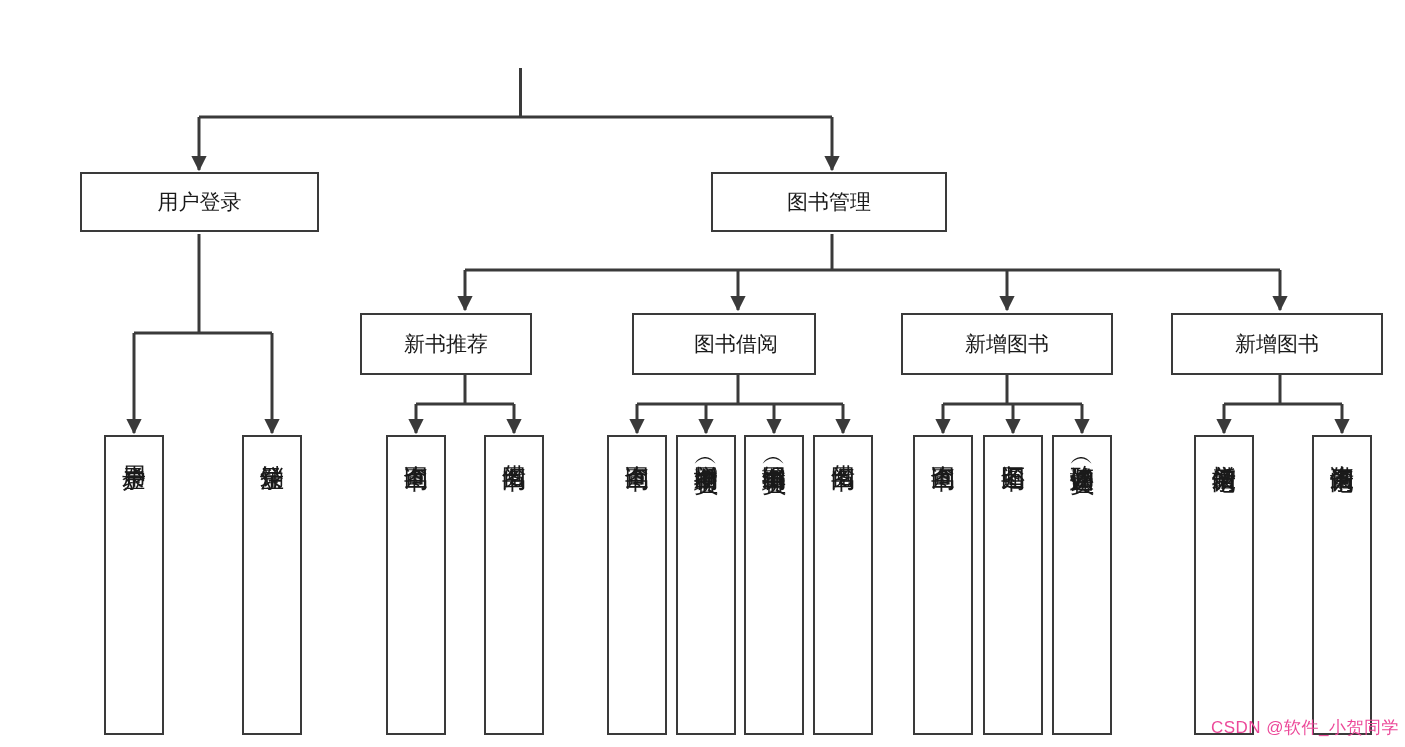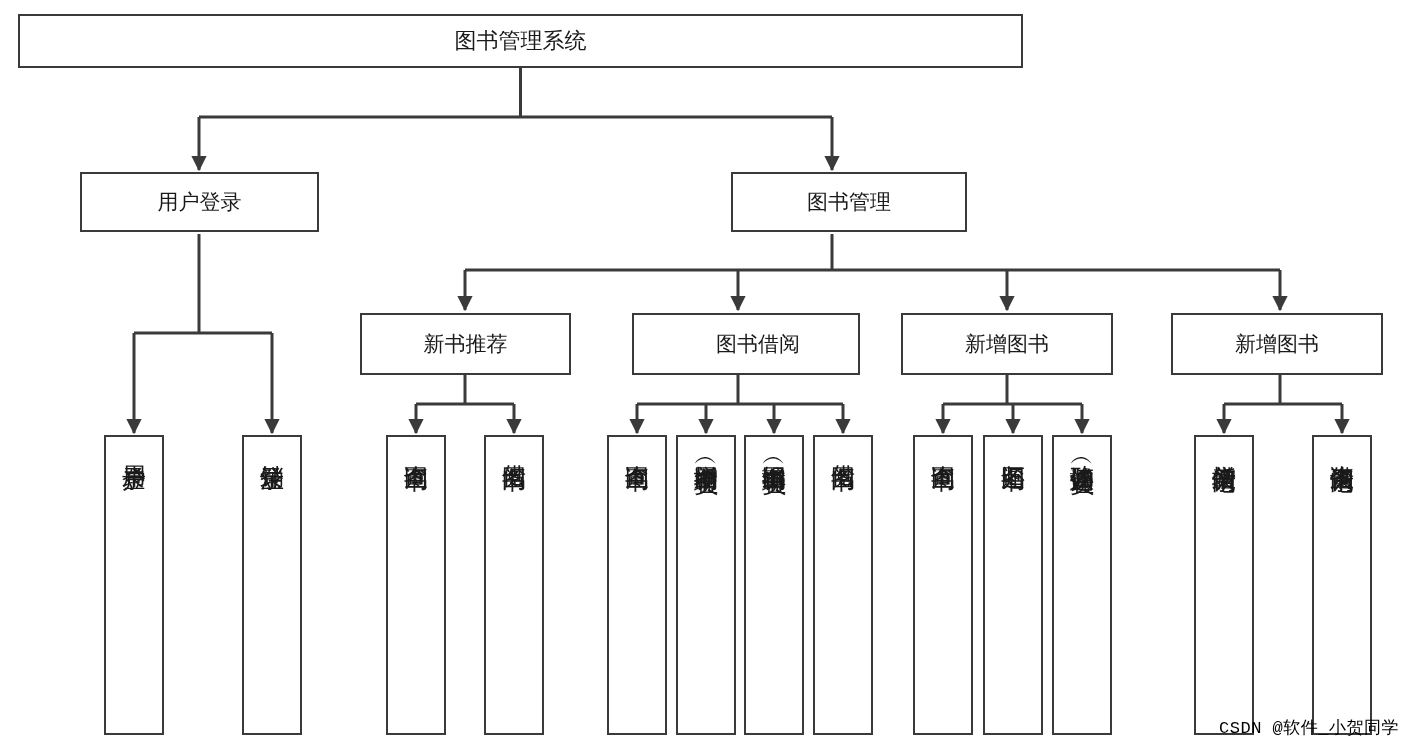--- a/index.html
+++ b/index.html
@@ -61,25 +61,24 @@
     letter-spacing: 1px;
     line-height: 1;
     height: auto;
     max-height: 100%;
   }
   #watermark {
     position: absolute;
     right: 6px;
     bottom: 8px;
     font-size: 17px;
-    color: #000000;
+    color: #ec4899;
     letter-spacing: 0.5px;
     white-space: nowrap;
     user-select: none;
-    font-family: Liberation Mono, monospace;
   }
 </style>
 </head>
 <body>
 
 <div id="diagram-root">
 
   <svg id="edges-layer" viewBox="0 0 1405 747" width="1405" height="747" xmlns="http://www.w3.org/2000/svg">
     <defs>
       <marker id="arrow" viewBox="0 0 10 10" refX="9.2" refY="5" markerWidth="5.2" markerHeight="5.2" orient="auto-start-reverse">
@@ -123,35 +122,32 @@
       <path d="M 1013 404 L 1013 433" marker-end="url(#arrow)"></path>
       <path d="M 1082 404 L 1082 433" marker-end="url(#arrow)"></path>
 
       <path d="M 1280 375 L 1280 404"></path>
       <path d="M 1224 404 L 1342 404"></path>
       <path d="M 1224 404 L 1224 433" marker-end="url(#arrow)"></path>
       <path d="M 1342 404 L 1342 433" marker-end="url(#arrow)"></path>
     </g>
   </svg>
 
-  <div class="node h root" style="left:18px; top:14px; width:1005px; height:54px;">
-    <span class="node-label">图书管理系统</span>
-  </div>
 
   <div class="node h" style="left:80px; top:172px; width:239px; height:60px;">
     <span class="node-label">用户登录</span>
   </div>
-  <div class="node h" style="left:711px; top:172px; width:236px; height:60px;margin-left:20px;">
+  <div class="node h" style="left:711px; top:172px; width:236px; height:60px;">
     <span class="node-label">图书管理</span>
   </div>
 
-  <div class="node h" style="left:360px; top:313px; width:211px; height:62px;">
+  <div class="node h" style="left:360px; top:313px; width:172px; height:62px;">
     <span class="node-label">新书推荐</span>
   </div>
-  <div class="node h" style="left:632px; top:313px; width:228px; height:62px;padding-left:24px;">
+  <div class="node h" style="left:632px; top:313px; width:184px; height:62px;padding-left:24px;">
     <span class="node-label">图书借阅</span>
   </div>
   <div class="node h" style="left:901px; top:313px; width:212px; height:62px;">
     <span class="node-label">新增图书</span>
   </div>
   <div class="node h" style="left:1171px; top:313px; width:212px; height:62px;">
     <span class="node-label">新增图书</span>
   </div>
 
   <div class="node v" style="left:104px; top:435px; width:60px; height:300px;">

